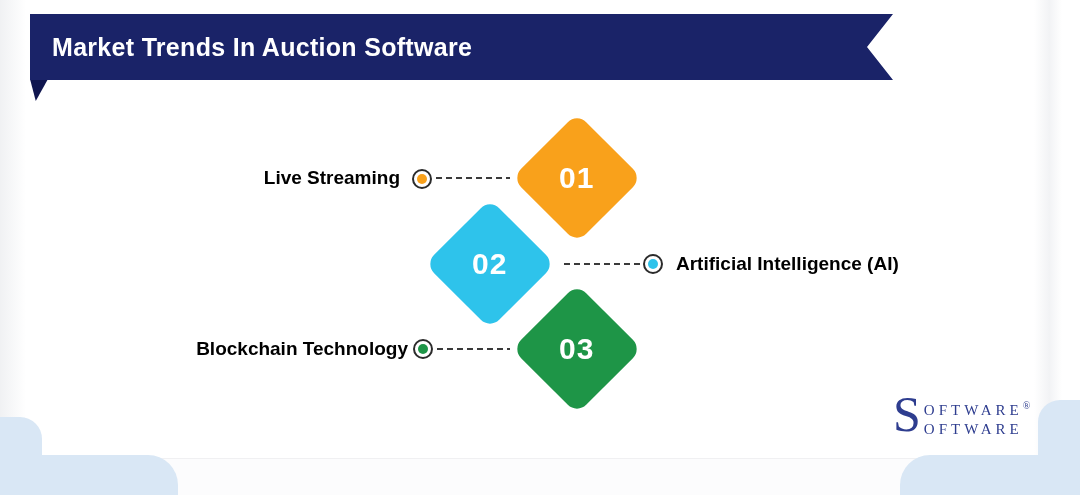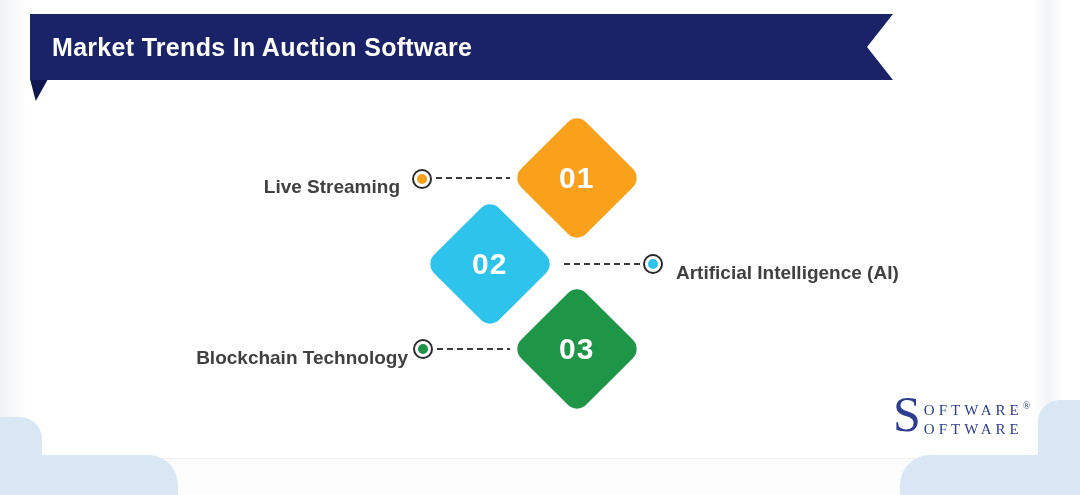--- a/index.html
+++ b/index.html
@@ -43,21 +43,21 @@
     display:flex; align-items:center; justify-content:center;
   }
   .diamond .num { transform:rotate(-45deg); font-size:30px; font-weight:700;
     color:#ffffff; letter-spacing:1px; }
   .diamond-1 { left:526px; top:127px; z-index:7; }
   .diamond-2 { left:439px; top:213px; z-index:8; }
   .diamond-3 { left:526px; top:298px; z-index:9; }
 
   
   .trend-label { position:absolute; z-index:10; font-size:19px; font-weight:700;
-    color:#404040; white-space:nowrap;margin-top:9px; }
+    color:#000000; white-space:nowrap; }
   .label-1 { right:680px; top:167px; }
   .label-2 { left:676px;  top:253px; }
   .label-3 { right:672px; top:338px; }
 
   .marker { position:absolute; z-index:10; width:20px; height:20px; border-radius:50%;
     box-sizing:border-box; border:2px solid #2b2b2b; background:#ffffff;
     display:flex; align-items:center; justify-content:center; }
   .marker .dot { width:10px; height:10px; border-radius:50%; }
   .marker-1 { left:412px; top:169px; }
   .marker-2 { left:643px; top:254px; }

